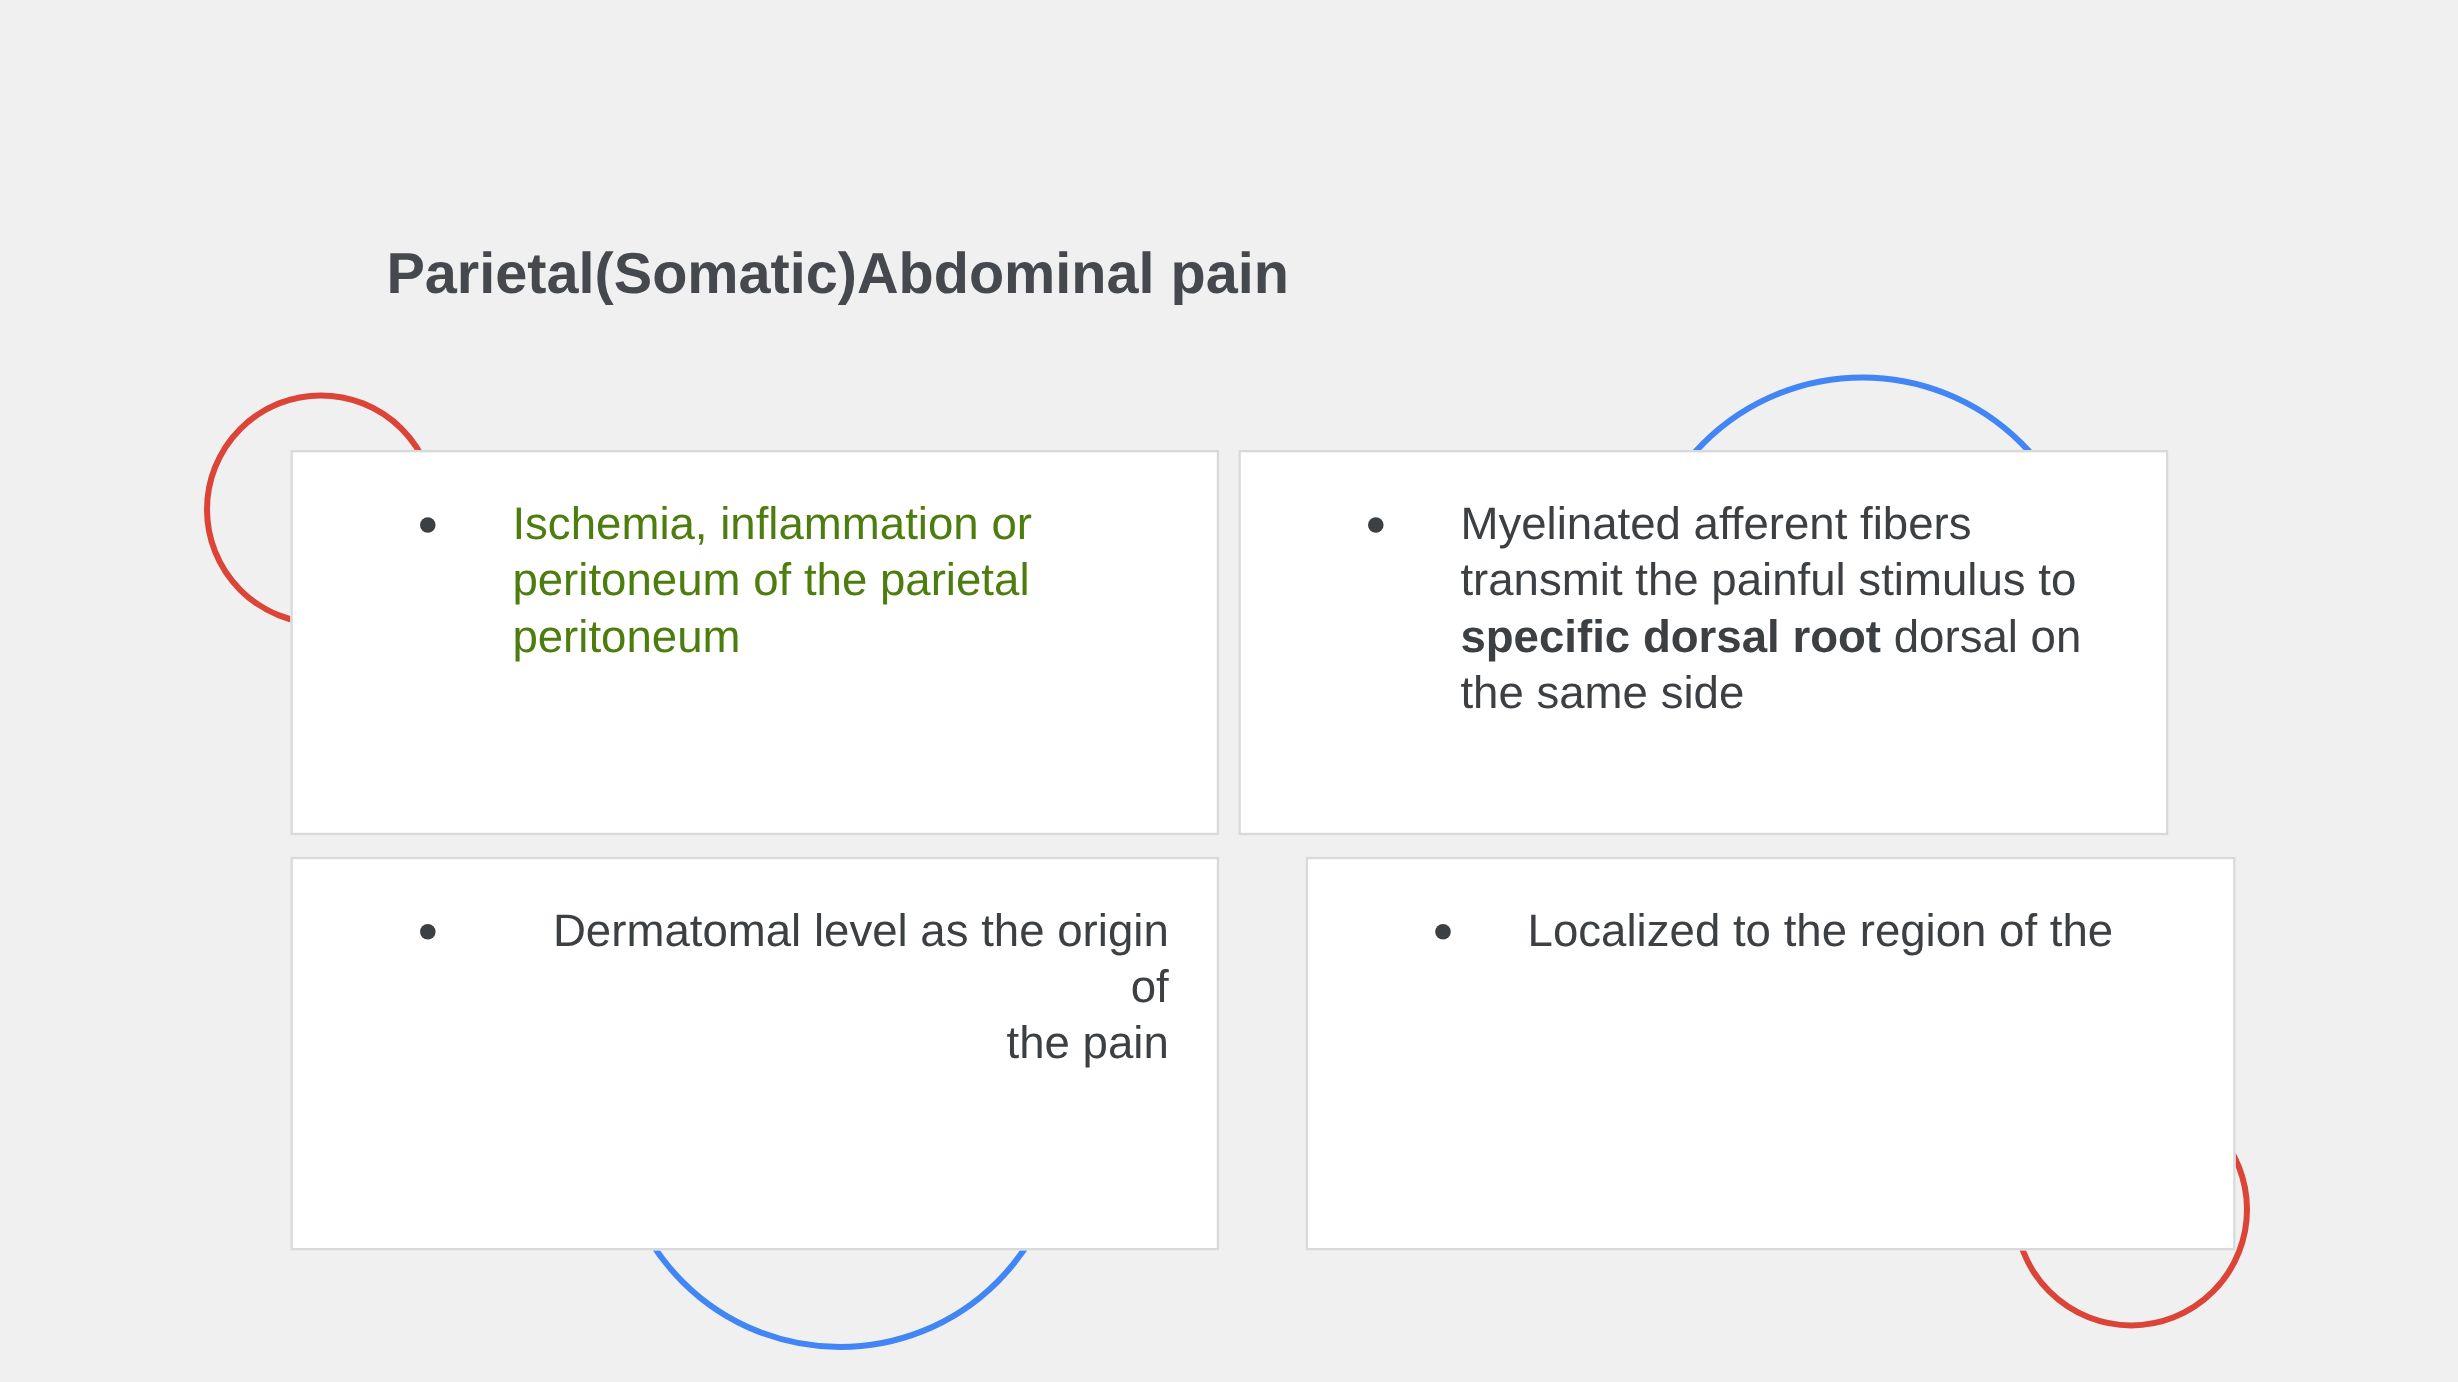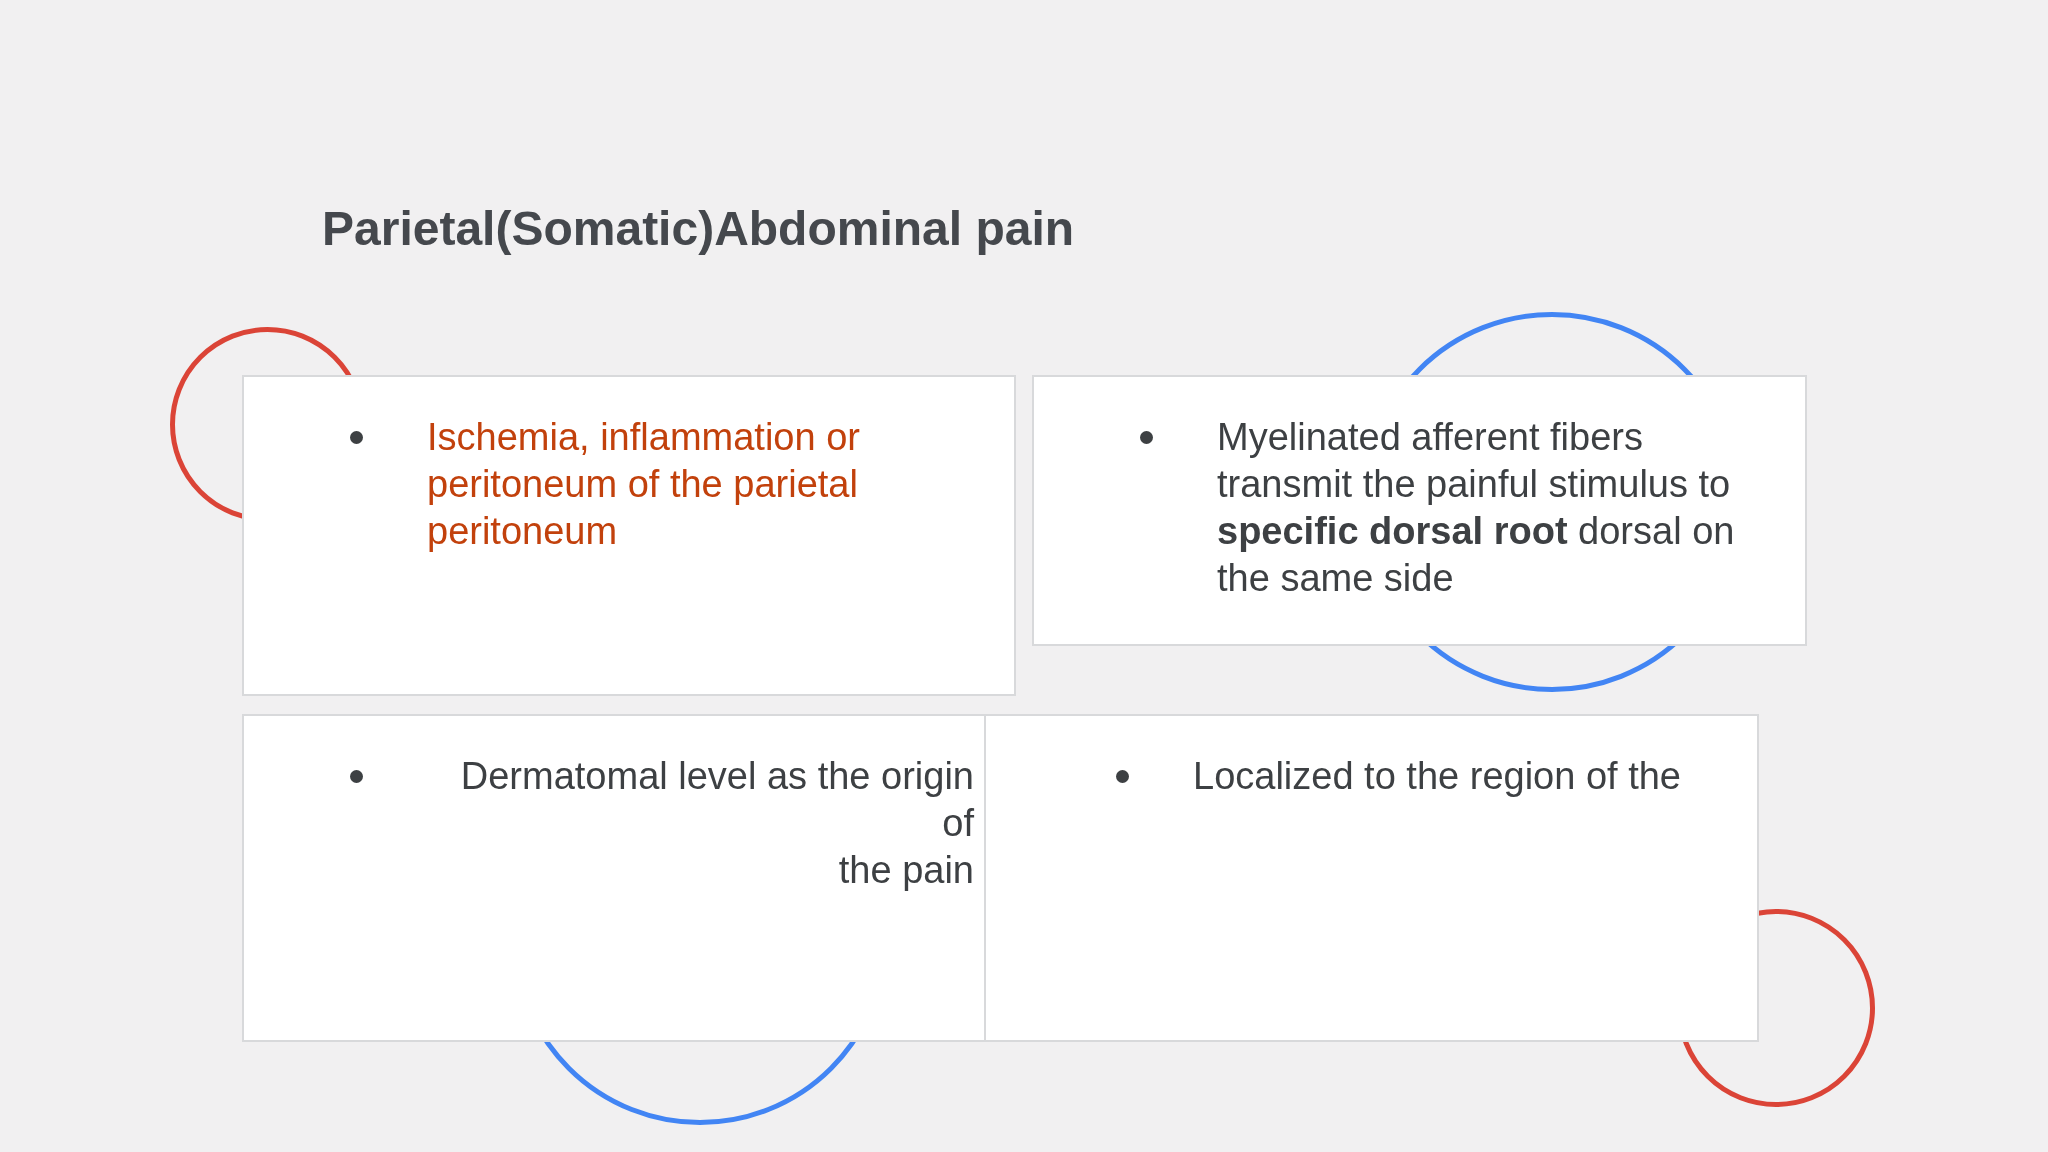--- a/index.html
+++ b/index.html
@@ -39,23 +39,23 @@
   }
 
   .card {
     position: absolute;
     background: #ffffff;
     border: 2px solid #d8d9db;
     box-sizing: border-box;
     z-index: 1;
   }
   .card.pos-1 { left: 242px;  top: 375px; width: 774px; height: 321px; }
-  .card.pos-2 { left: 1032px; top: 375px; width: 775px; height: 271px; }
+  .card.pos-2 { left: 1032px; top: 375px; width: 775px; height: 321px; }
   .card.pos-3 { left: 242px;  top: 714px; width: 774px; height: 328px; }
-  .card.pos-4 { left: 984px; top: 714px; width: 775px; height: 328px; padding-left: 24px; }
+  .card.pos-4 { left: 1088px; top: 714px; width: 775px; height: 328px; }
 
   .bullet-row {
     display: flex;
     align-items: flex-start;
     padding: 37px 40px 0 106px;
   }
   .bullet-dot {
     flex: 0 0 auto;
     width: 13px;
     height: 13px;
@@ -80,21 +80,21 @@
   <div class="circle red-tl" style="border-color: rgb(219, 68, 55);"></div>
   <div class="circle blue-tr" style="border-color: rgb(66, 133, 244);"></div>
   <div class="circle blue-bc" style="border-color: rgb(66, 133, 244);"></div>
   <div class="circle red-br" style="border-color: rgb(219, 68, 55);"></div>
 
   <div class="slide-title" style="color: rgb(69, 72, 77);">Parietal(Somatic)Abdominal pain</div>
 
   <div class="card pos-1" style="background: rgb(255, 255, 255); border-color: rgb(216, 217, 219);">
     <div class="bullet-row">
       <span class="bullet-dot" style="background: rgb(61, 64, 67);"></span>
-      <span class="bullet-text" style="color: #c2410c;"><span>Ischemia, inflammation or</span><br><span>peritoneum of the parietal</span><br><span>peritoneum</span></span>
+      <span class="bullet-text" style="color: #4d7c0f;"><span>Ischemia, inflammation or</span><br><span>peritoneum of the parietal</span><br><span>peritoneum</span></span>
     </div>
   </div>
 
   <div class="card pos-2" style="background: rgb(255, 255, 255); border-color: rgb(216, 217, 219);">
     <div class="bullet-row">
       <span class="bullet-dot" style="background: rgb(61, 64, 67);"></span>
       <span class="bullet-text" style="color: rgb(61, 64, 67);"><span>Myelinated afferent fibers</span><br><span>transmit the painful stimulus to</span><br><b>specific dorsal root</b><span> dorsal on</span><br><span>the same side</span></span>
     </div>
   </div>
 

